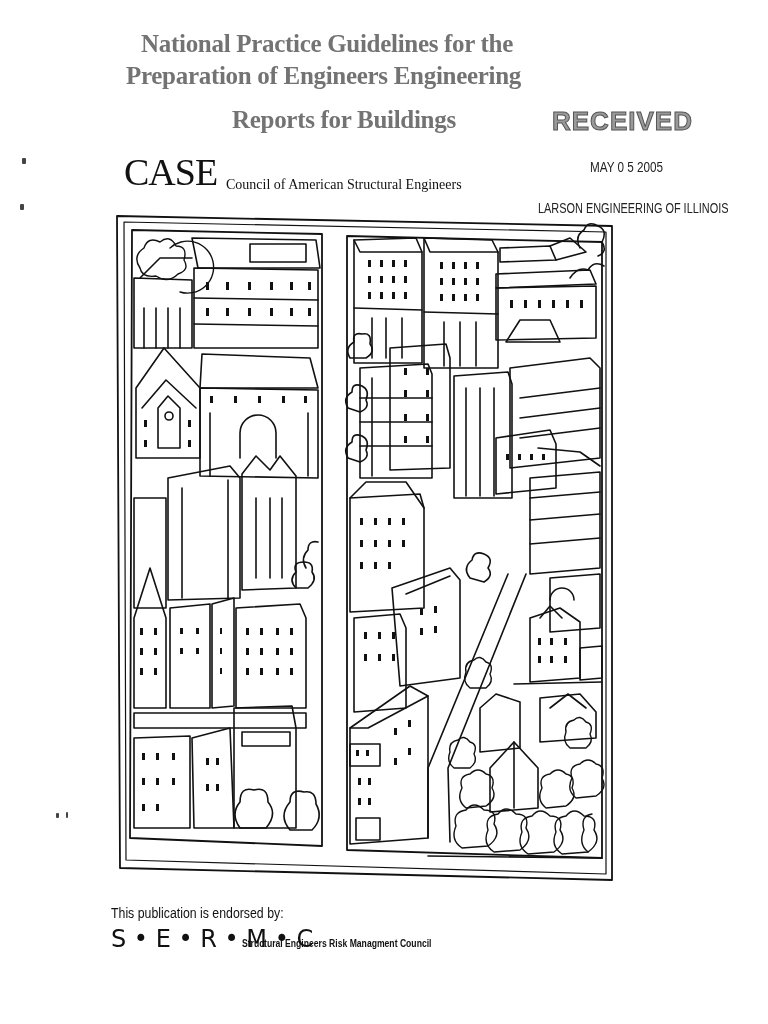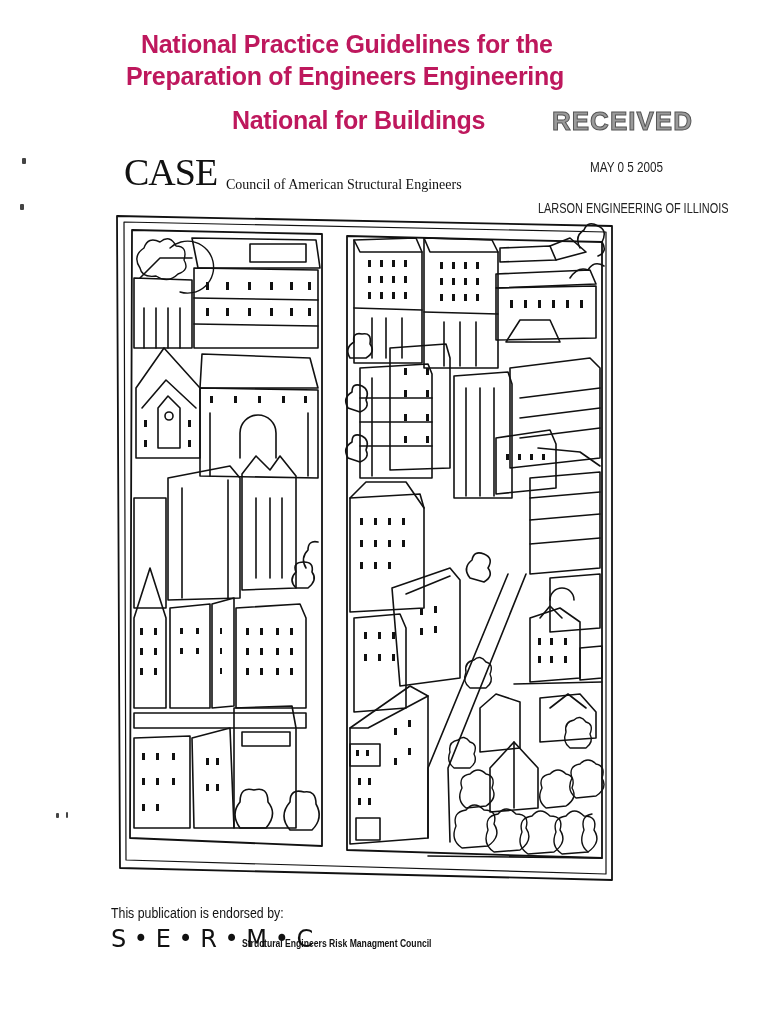--- a/index.html
+++ b/index.html
@@ -2,22 +2,22 @@
 <html><head>
 <meta charset="utf-8">
 <style>
   html, body { margin: 0; padding: 0; }
   body {
     width: 768px; height: 1024px; background: #ffffff; position: relative; overflow: hidden;
     font-family: "Liberation Sans", sans-serif; color: #111;
   }
   .title-block { position: absolute; left: 0; top: 22px; width: 768px; }
   .title-line {
-    position: absolute; font-family: Liberation Sans, sans-serif; font-weight: bold;
-    font-size: 25px; color: #be185d; white-space: nowrap; letter-spacing: -0.3px;
+    position: absolute; font-family: Liberation Serif, serif; font-weight: bold;
+    font-size: 25px; color: #737373; white-space: nowrap; letter-spacing: -0.3px;
   }
   .t1 { left: 141px; top: 8px; }
   .t2 { left: 126px; top: 40px; }
   .t3 { left: 232px; top: 84px; }
   .stamp {
     position: absolute; left: 552px; top: 106px; font-family: Liberation Sans, sans-serif;
     font-weight: bold; font-size: 26px; color: #9a9a9a; letter-spacing: 1px;
     -webkit-text-stroke: 1px #555;
   }
   .case-logo {
@@ -51,21 +51,21 @@
     transform: scaleX(0.82); transform-origin: left;
   }
   .speck { position: absolute; background: #444; border-radius: 1px; }
 </style>
 </head>
 <body>
 
 <div class="title-block">
   <div class="title-line t1">National Practice Guidelines for the</div>
   <div class="title-line t2">Preparation of Engineers Engineering</div>
-  <div class="title-line t3">National for Buildings</div>
+  <div class="title-line t3">Reports for Buildings</div>
 </div>
 
 <div class="stamp">RECEIVED</div>
 <div class="stamp-date">MAY 0 5 2005</div>
 <div class="stamp-firm">LARSON ENGINEERING OF ILLINOIS</div>
 
 <div class="case-logo">CASE</div>
 <div class="case-sub">Council of American Structural Engineers</div>
 
 <div class="speck" style="left:22px;top:158px;width:4px;height:6px;"></div>

